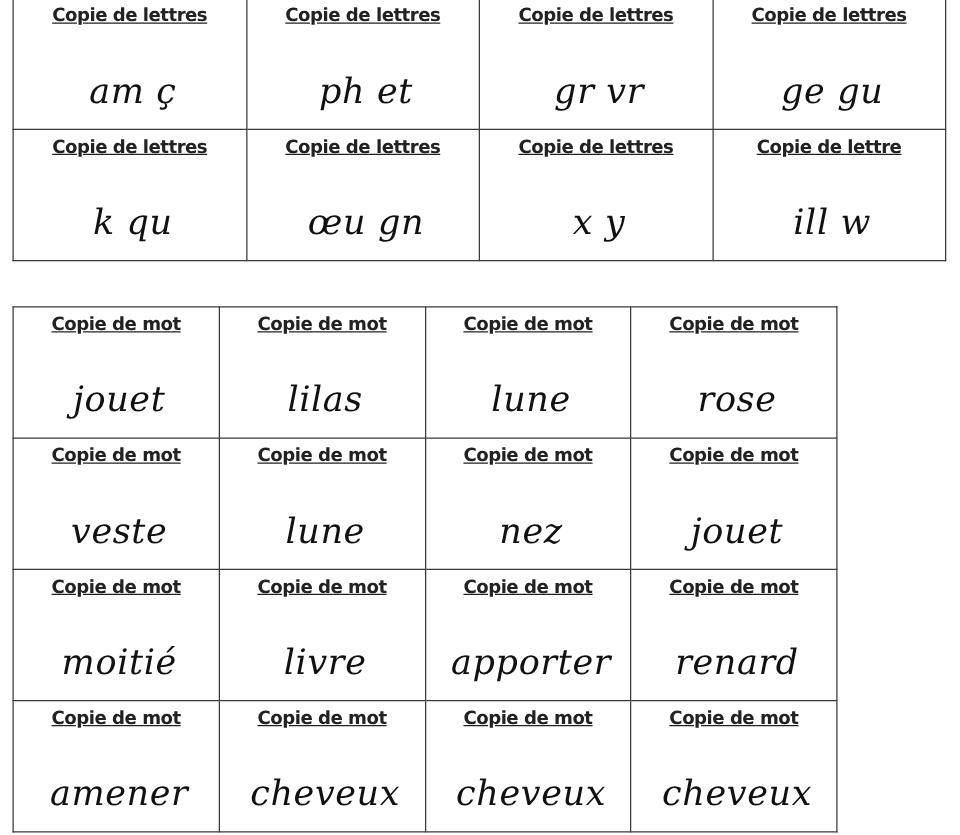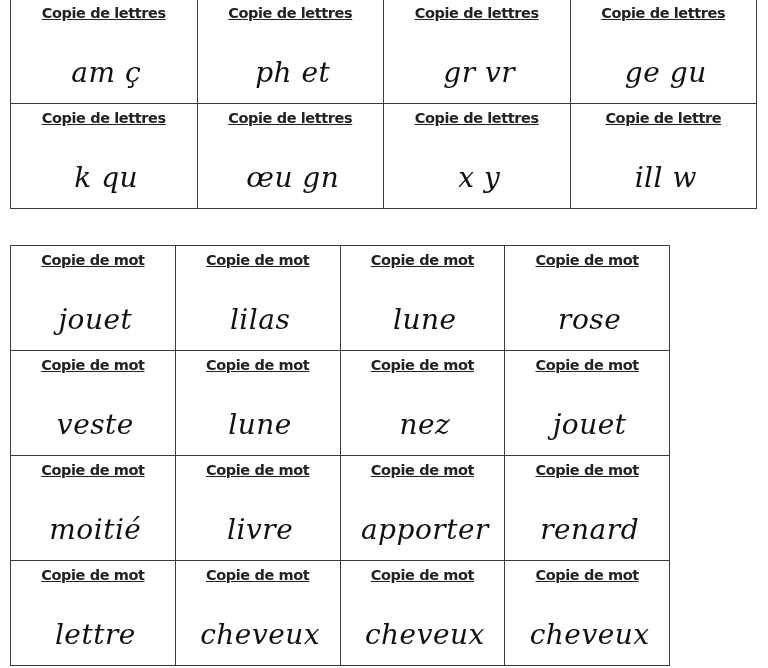--- a/index.html
+++ b/index.html
@@ -109,21 +109,21 @@
           <span class="cursive">apporter</span>
         </td>
     <td>
           <span class="label">Copie de mot</span>
           <span class="cursive">renard</span>
         </td>
   </tr>
   <tr>
     <td>
           <span class="label">Copie de mot</span>
-          <span class="cursive">lettre</span>
+          <span class="cursive">amener</span>
         </td>
     <td>
           <span class="label">Copie de mot</span>
           <span class="cursive">cheveux</span>
         </td>
     <td>
           <span class="label">Copie de mot</span>
           <span class="cursive">cheveux</span>
         </td>
     <td>

